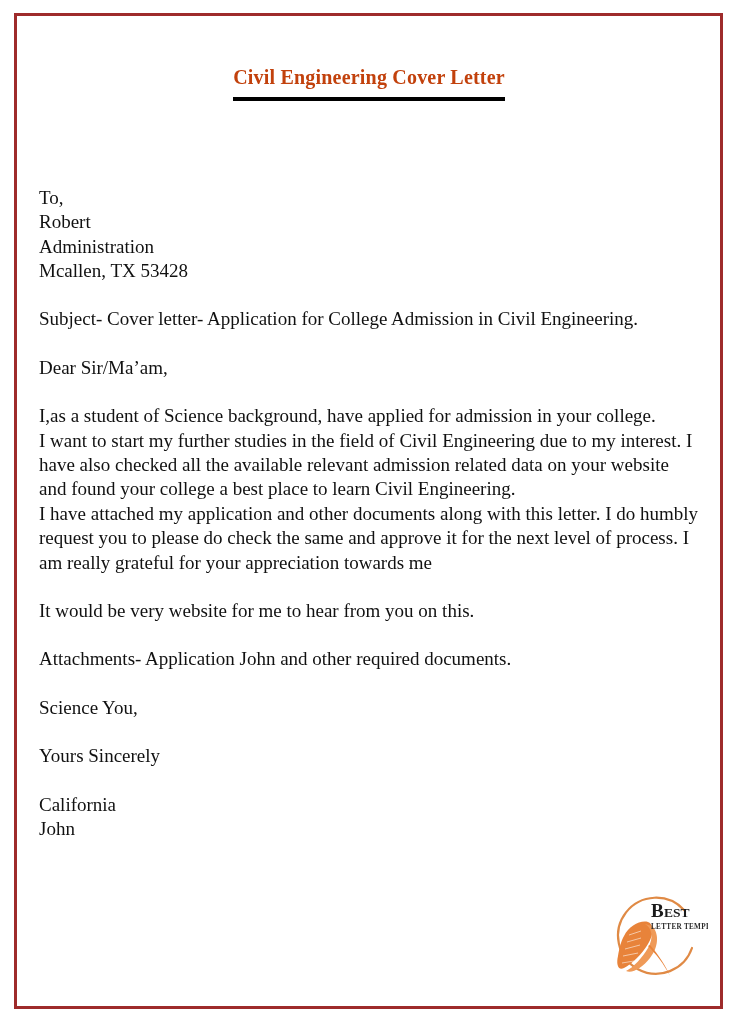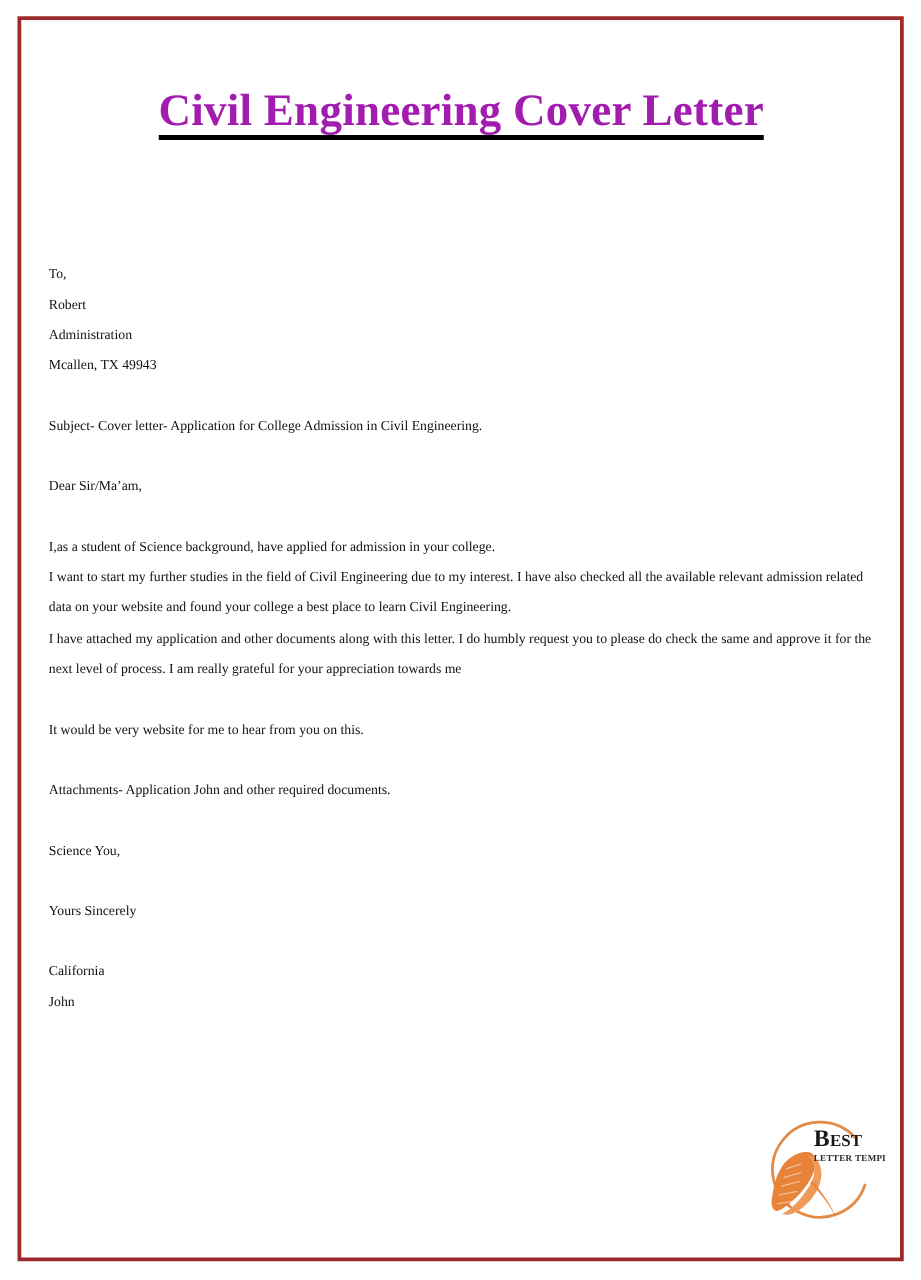--- a/index.html
+++ b/index.html
@@ -46,34 +46,34 @@
   }
 
   
   .title-wrap {
     text-align: center;
     margin: 0 0 0 0;
     padding: 0;
   }
   .doc-title {
     display: inline-block;
-    font-size: 36px;
+    font-size: 20px;
     font-weight: bold;
     letter-spacing: 0.2px;
     line-height: 36px;
-    color: #a21caf;
+    color: #c2410c;
     border-bottom: 4px solid #000000;
     padding-bottom: 2px;
     white-space: nowrap;
   }
 
   
   .letter-body {
     margin-top: 71px;
-    font-size: 11px;
+    font-size: 19px;
     line-height: 24.4px;
     color: #111111;
   }
   .block {
     margin: 0;
     padding: 0;
   }
   .block + .block {
     margin-top: 24px;
   }
@@ -117,21 +117,21 @@
     <div class="title-wrap">
       <h1 class="doc-title">Civil Engineering Cover Letter</h1>
     </div>
 
     <div class="letter-body">
 
       <div class="block">
         <p class="line">To,</p>
         <p class="line">Robert</p>
         <p class="line">Administration</p>
-        <p class="line">Mcallen, TX 49943</p>
+        <p class="line">Mcallen, TX 53428</p>
       </div>
 
       <div class="block">
         <p class="line">Subject- Cover letter- Application for College Admission in Civil Engineering.</p>
       </div>
 
       <div class="block">
         <p class="line">Dear Sir/Ma’am,</p>
       </div>
 

